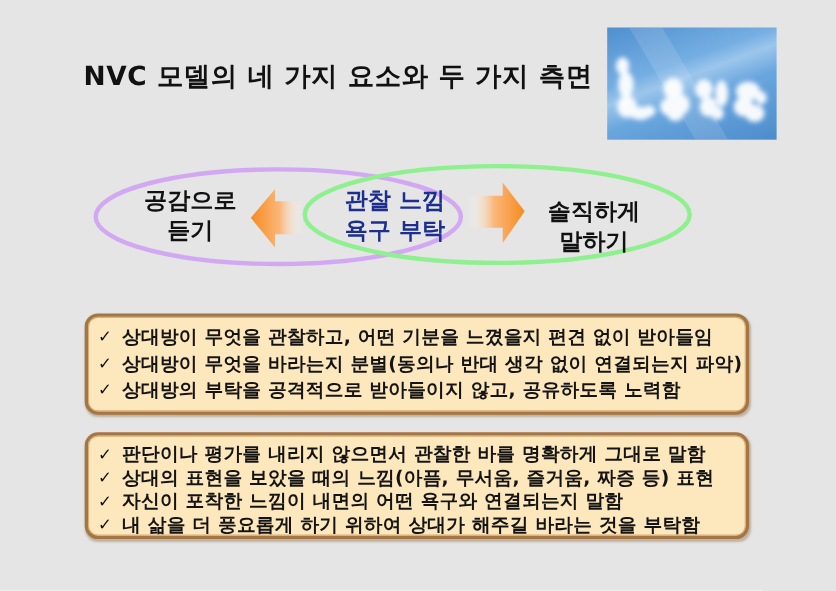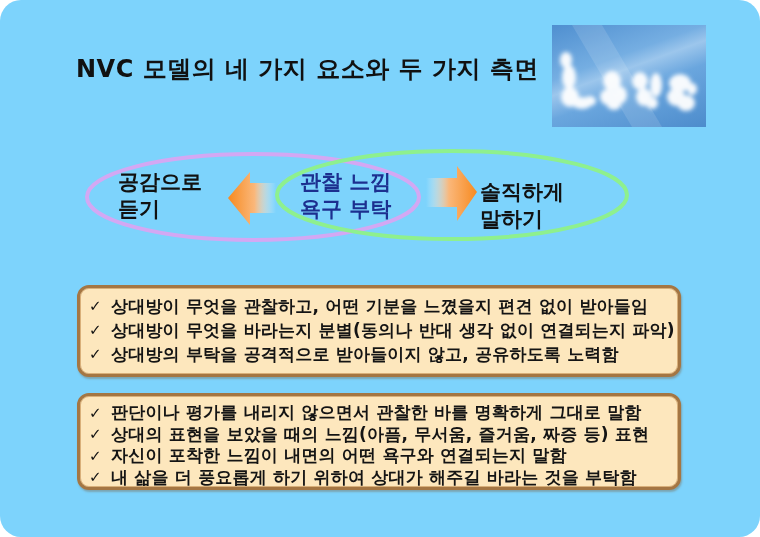--- a/index.html
+++ b/index.html
@@ -11,22 +11,21 @@
       width: 760px;
       height: 537px;
       position: relative;
       overflow: hidden;
       font-family: "DejaVu Sans", "Liberation Sans", sans-serif;
     }
     .slide {
       position: absolute;
       left: 0; top: 0;
       width: 760px; height: 537px;
-      background: #7dd3fc;
-      border-radius: 21px;
+      background: #e5e5e5;
     }
     .title {
       position: absolute;
       left: 76px;
       top: 53px;
       font-size: 24px;
       font-weight: bold;
       color: #111111;
       letter-spacing: 0.5px;
       white-space: nowrap;
@@ -46,20 +45,21 @@
     .diagram {
       position: absolute;
       left: 0; top: 0;
       width: 760px; height: 537px;
     }
     .diagram svg {
       position: absolute; left: 0; top: 0;
     }
     .node-text {
       position: absolute;
+      text-align: center;
       font-weight: bold;
       font-size: 21px;
       line-height: 27px;
       white-space: nowrap;
     }
     .node-left {
       left: 118px;
       top: 169px;
       width: 110px;
       color: #111111;

